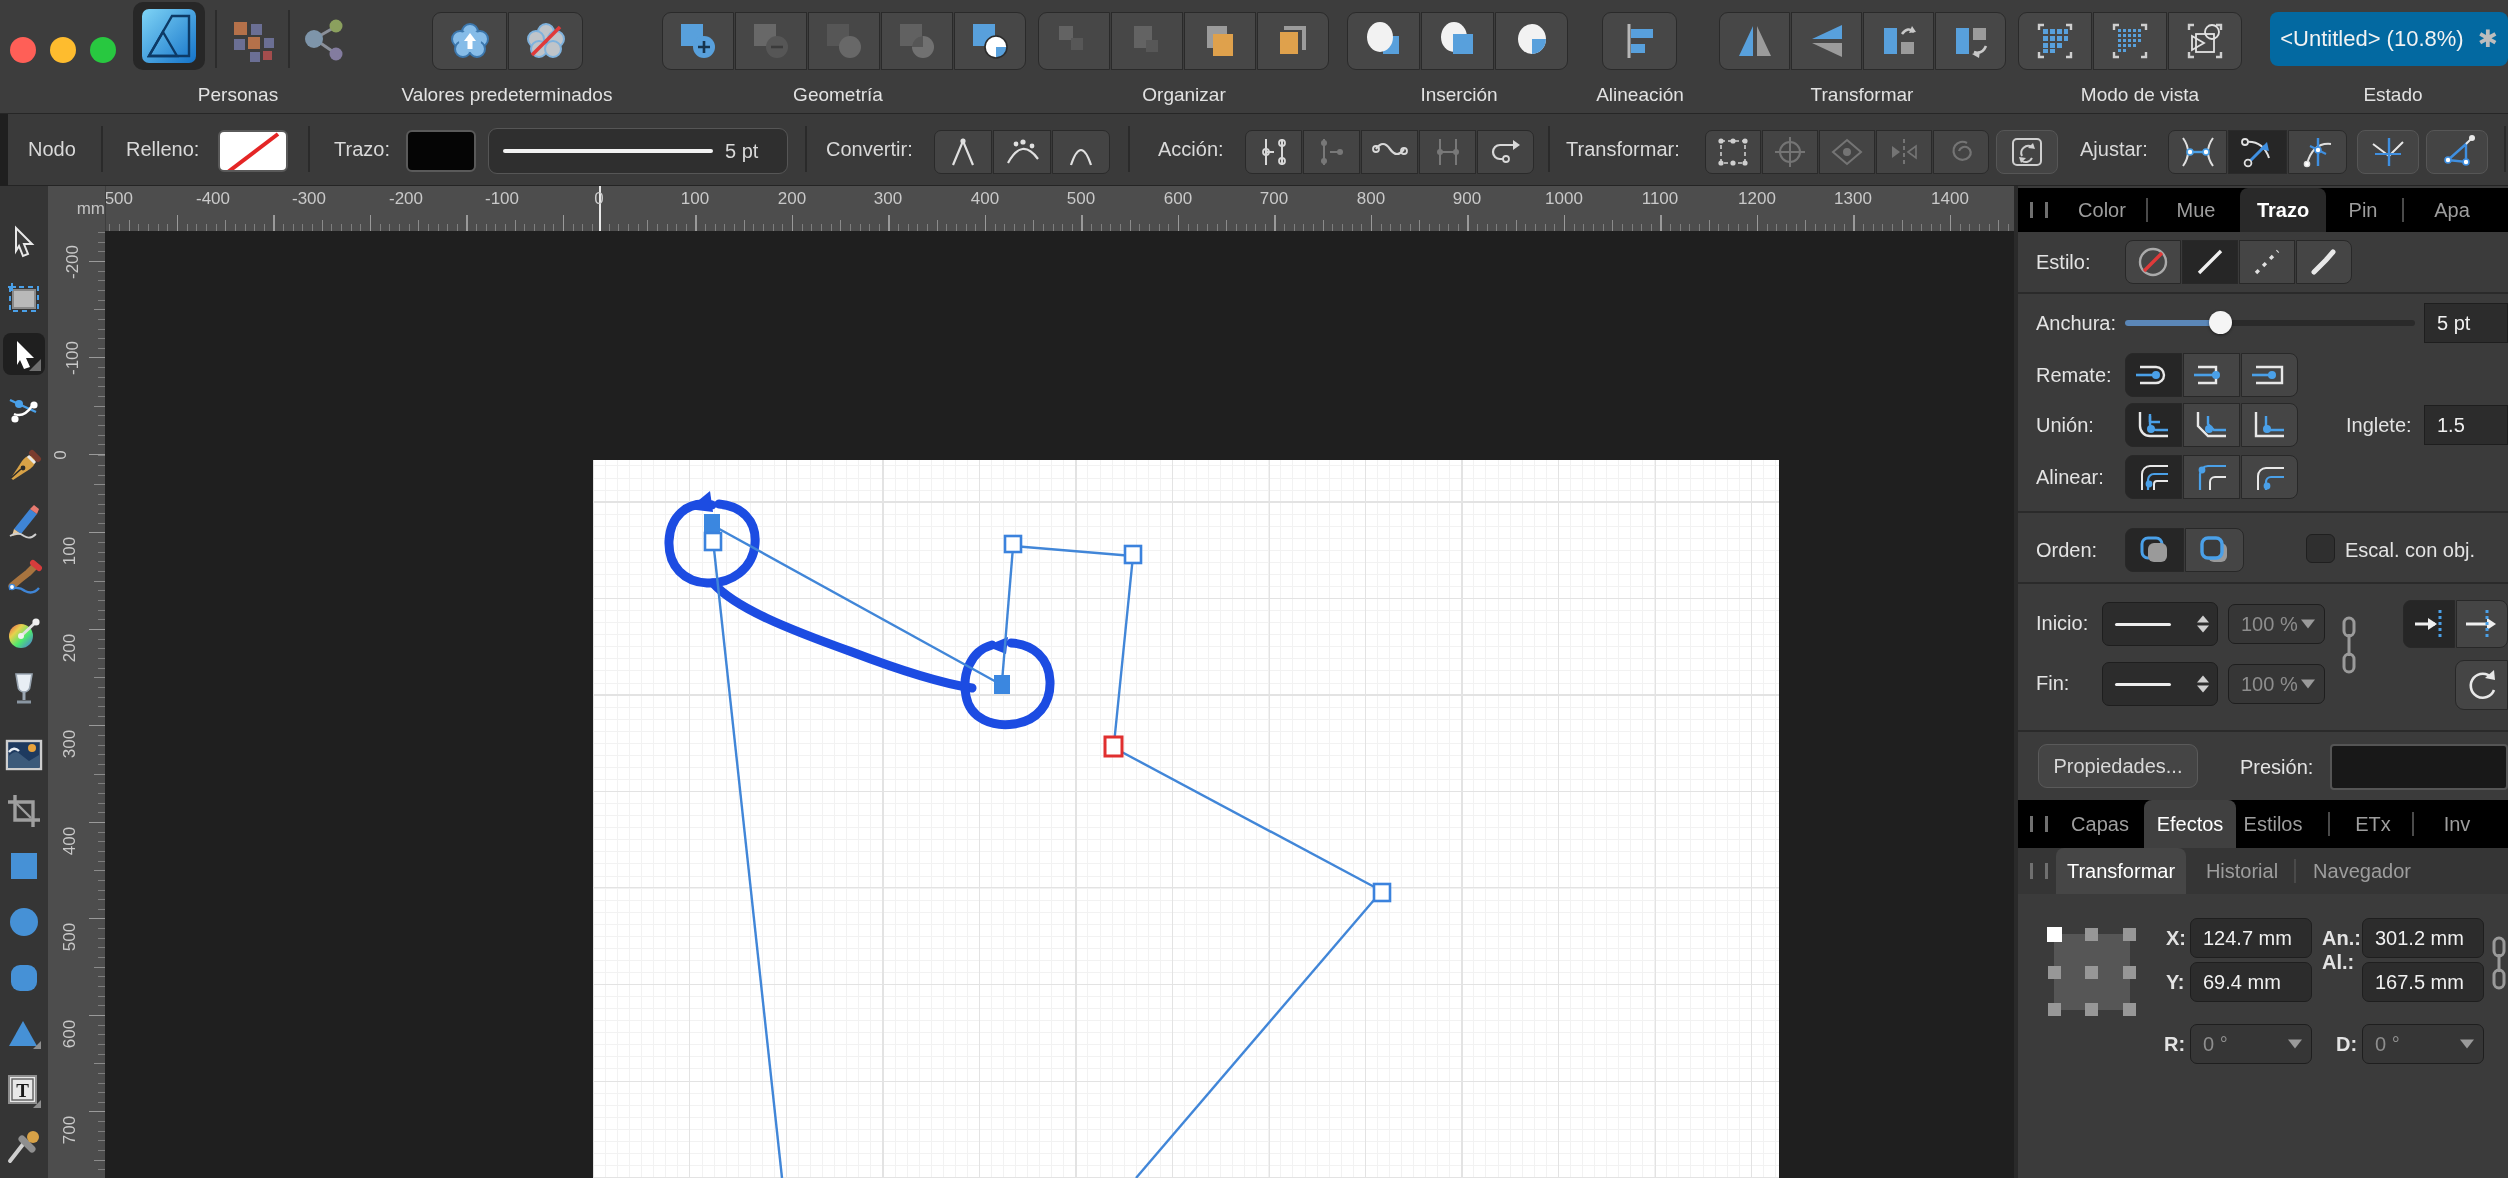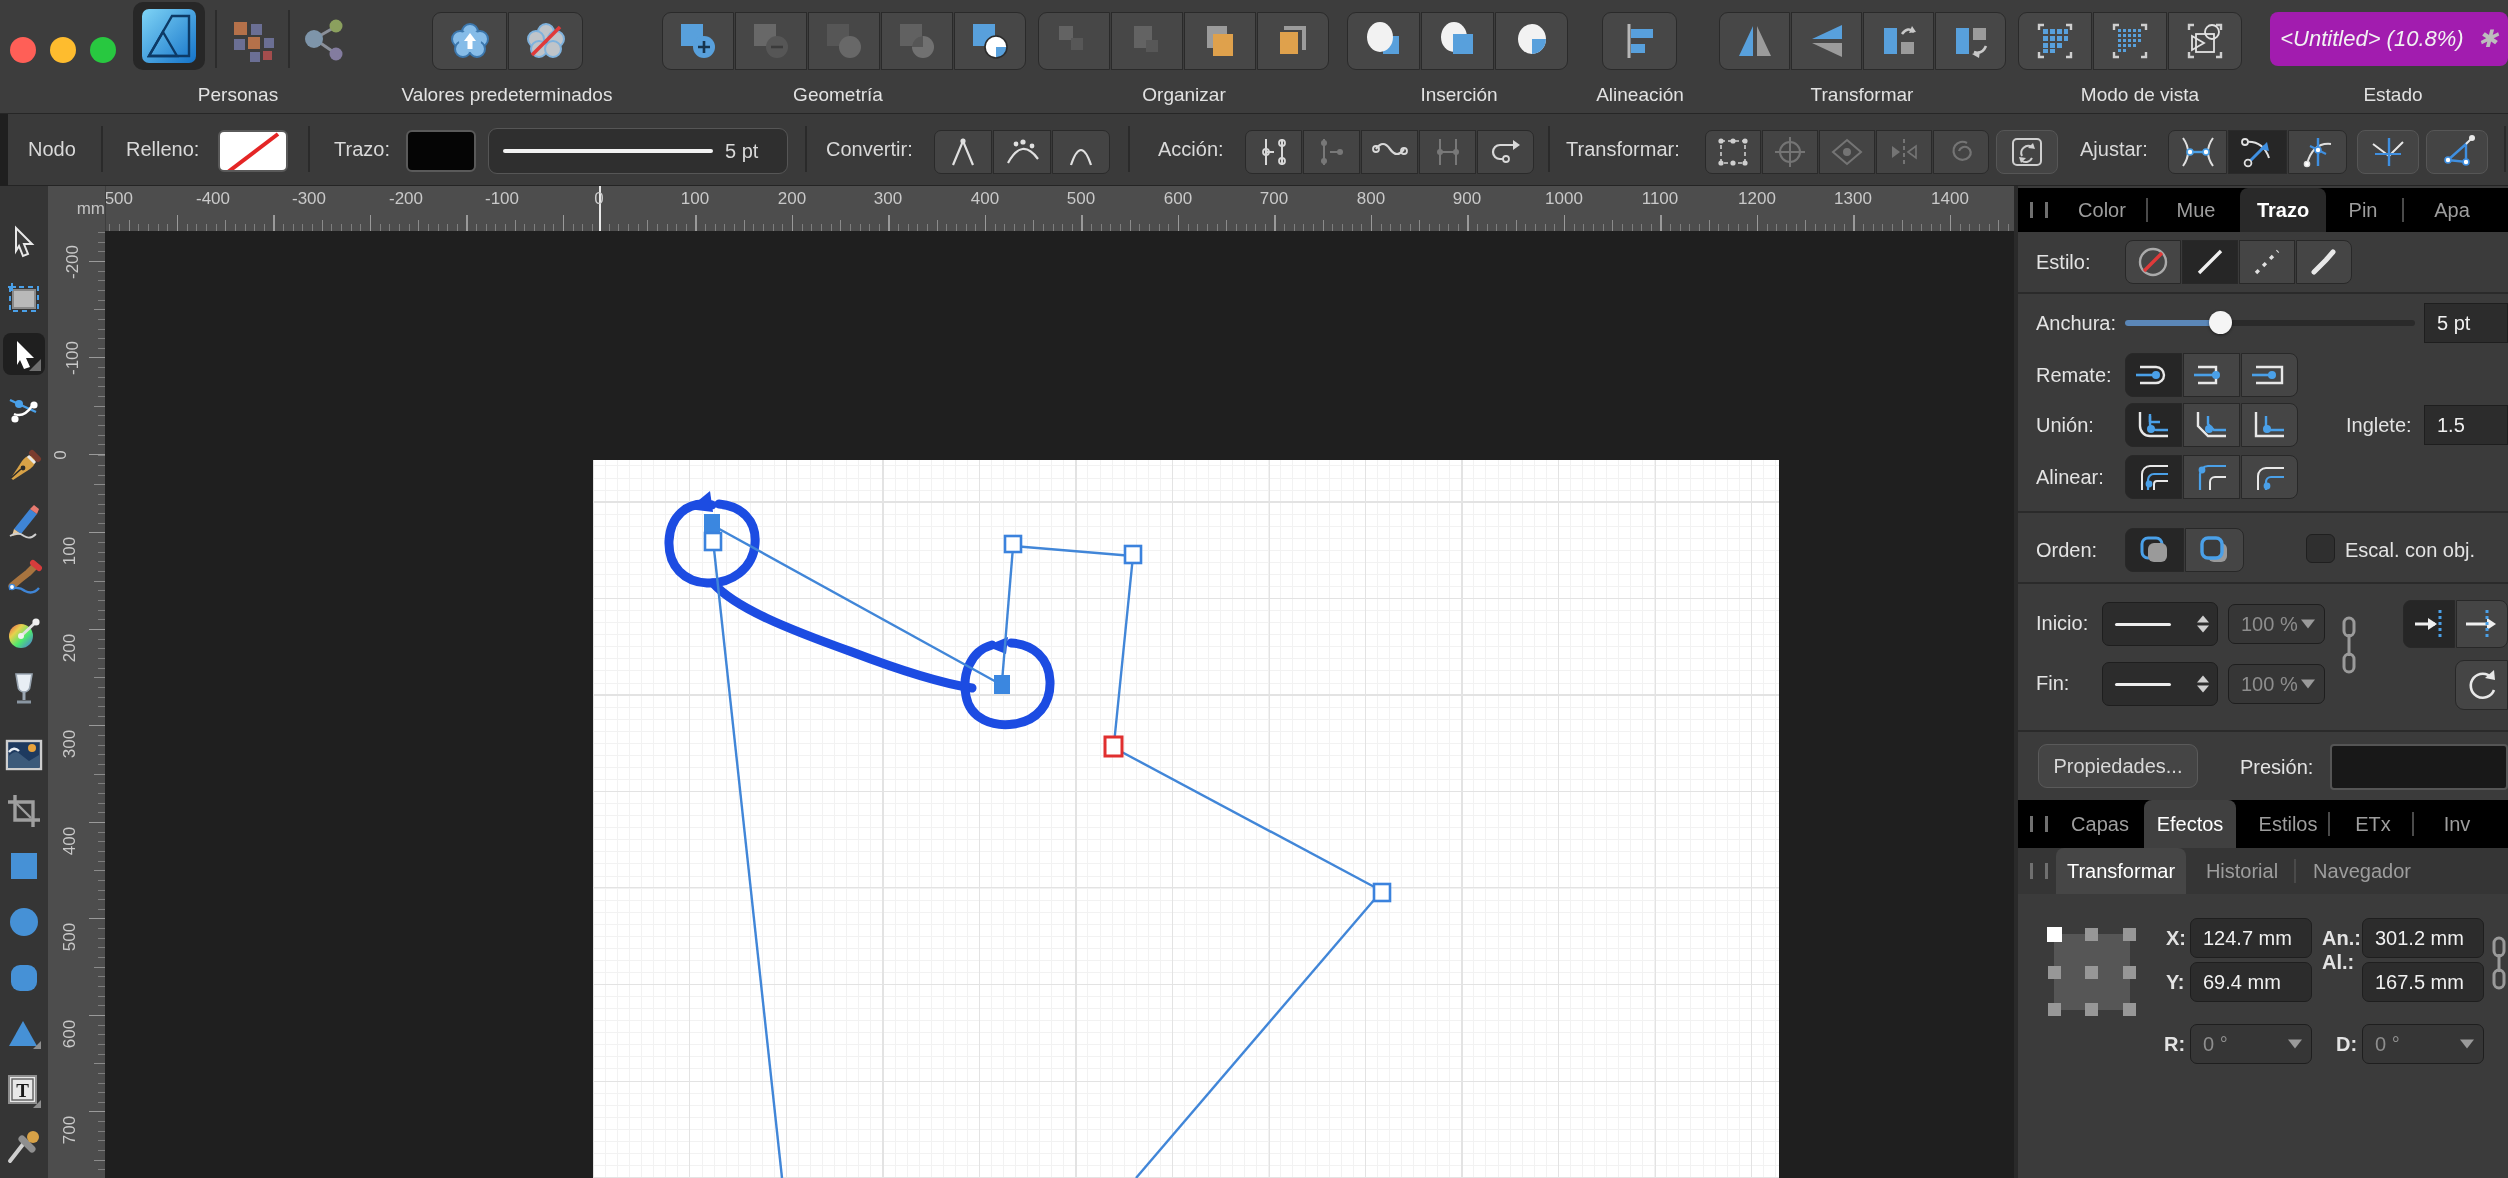--- a/index.html
+++ b/index.html
@@ -9,21 +9,21 @@
   .lbl{color:#d9d9d9;font-size:19px;white-space:nowrap;}
   
   #toolbar{left:0;top:0;width:2508px;height:113px;background:#3d3d3d;border-bottom:1px solid #262626;}
   .tl{width:26px;height:26px;border-radius:50%;top:37px;}
   .grouplabel{top:84px;transform:translateX(-50%);color:#e2e2e2;font-size:19px;white-space:nowrap;}
   .tbtn{top:12px;height:58px;background:#474747;border:1px solid #2a2a2a;display:flex;align-items:center;justify-content:center;box-sizing:border-box;}
   .tbtn.first{border-radius:9px 0 0 9px;}
   .tbtn.last{border-radius:0 9px 9px 0;}
   .tbtn.solo{border-radius:9px;}
   .vdiv{top:10px;width:2px;height:58px;background:#2c2c2c;}
-  #estado-btn{top:12px;height:54px;background:#a21caf;border-radius:8px;display:flex;align-items:center;justify-content:center;color:#f2f2f2;font-size:22px;font-style:italic;}
+  #estado-btn{top:12px;height:54px;background:#0369a1;border-radius:8px;display:flex;align-items:center;justify-content:center;color:#f2f2f2;font-size:22px;}
   
   #ctxbar{left:0;top:114px;width:2508px;height:71px;background:#3a3a3a;border-bottom:1px solid #242424;margin-left:8px;}
   .cdiv{top:12px;width:2px;height:46px;background:#2a2a2a;}
   .swatch{top:16px;width:70px;height:42px;border-radius:6px;border:2px solid #5a5a5a;box-sizing:border-box;}
   .cbtn{top:16px;height:44px;background:#444444;border:1px solid #2a2a2a;display:flex;align-items:center;justify-content:center;box-sizing:border-box;}
   .cbtn.pressed{background:#262626;}
   .cbtn.disabled svg{opacity:.35;}
   
   #hruler{left:48px;top:186px;width:1966px;height:45px;background:#4d4d4d;border-bottom:1px solid #262626;
     background-image:
@@ -919,21 +919,21 @@
     <div class="abs" style="left:312px;top:558px;width:178px;height:46px;background:#181818;border:2px solid #555555;border-radius:4px;box-sizing:border-box"></div>
 
     <div class="tabbar" style="top:614px;height:48px">
       <div class="handle"></div>
       <div class="tab" style="left:42px;width:80px">
           <span>Capas</span>
         </div>
       <div class="tab activelight" style="left:126px;width:92px">
           <span>Efectos</span>
         </div>
-      <div class="tab" style="left:229px;width:82px">
+      <div class="tab" style="left:214px;width:82px">
           <span>Estilos</span>
         </div>
       <div class="tdiv" style="left:310px;top:12px"></div>
       <div class="tab" style="left:322px;width:66px">
           <span>ETx</span>
         </div>
       <div class="tdiv" style="left:394px;top:12px"></div>
       <div class="tab" style="left:406px;width:66px">
           <span>Inv</span>
         </div>

